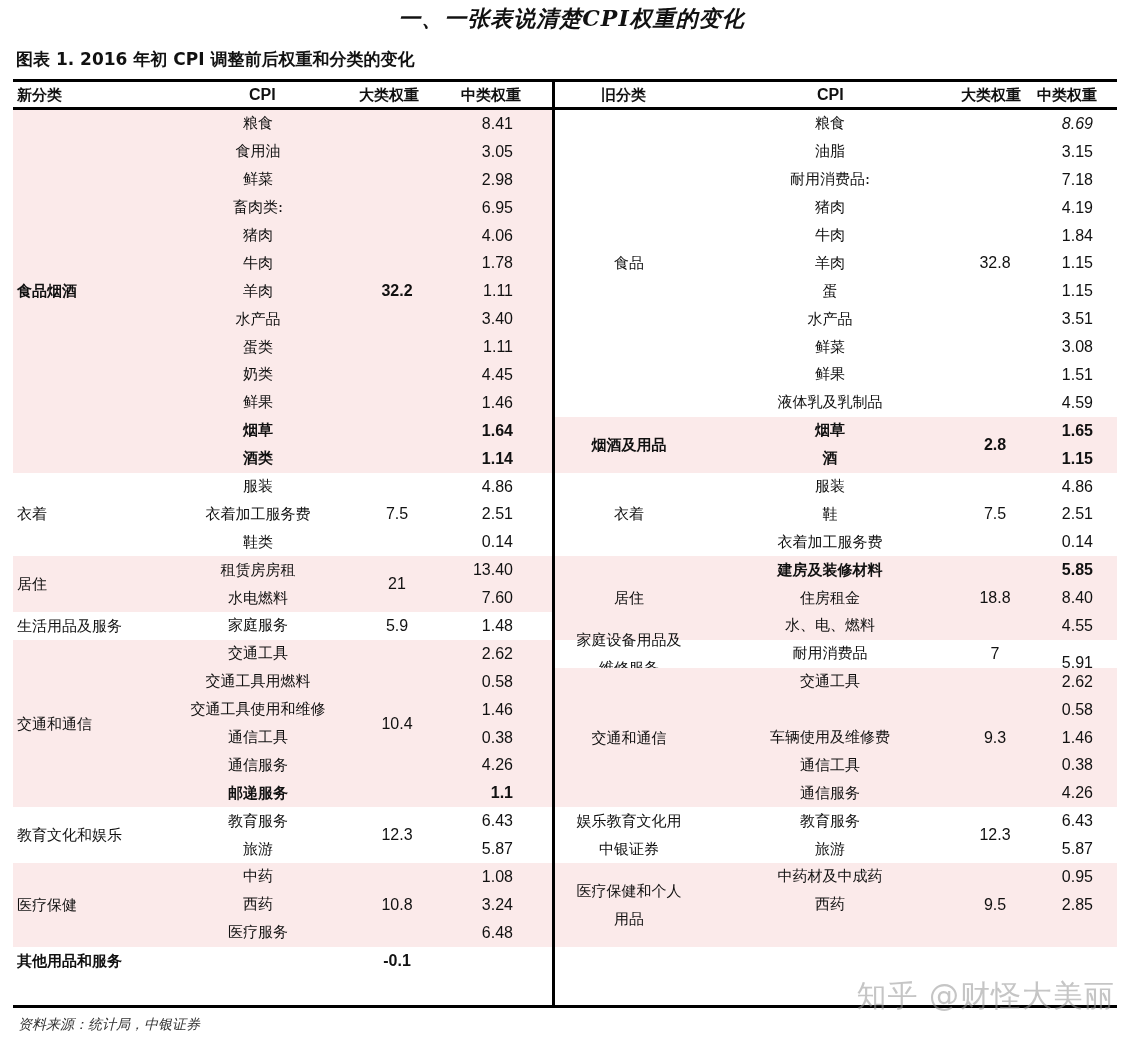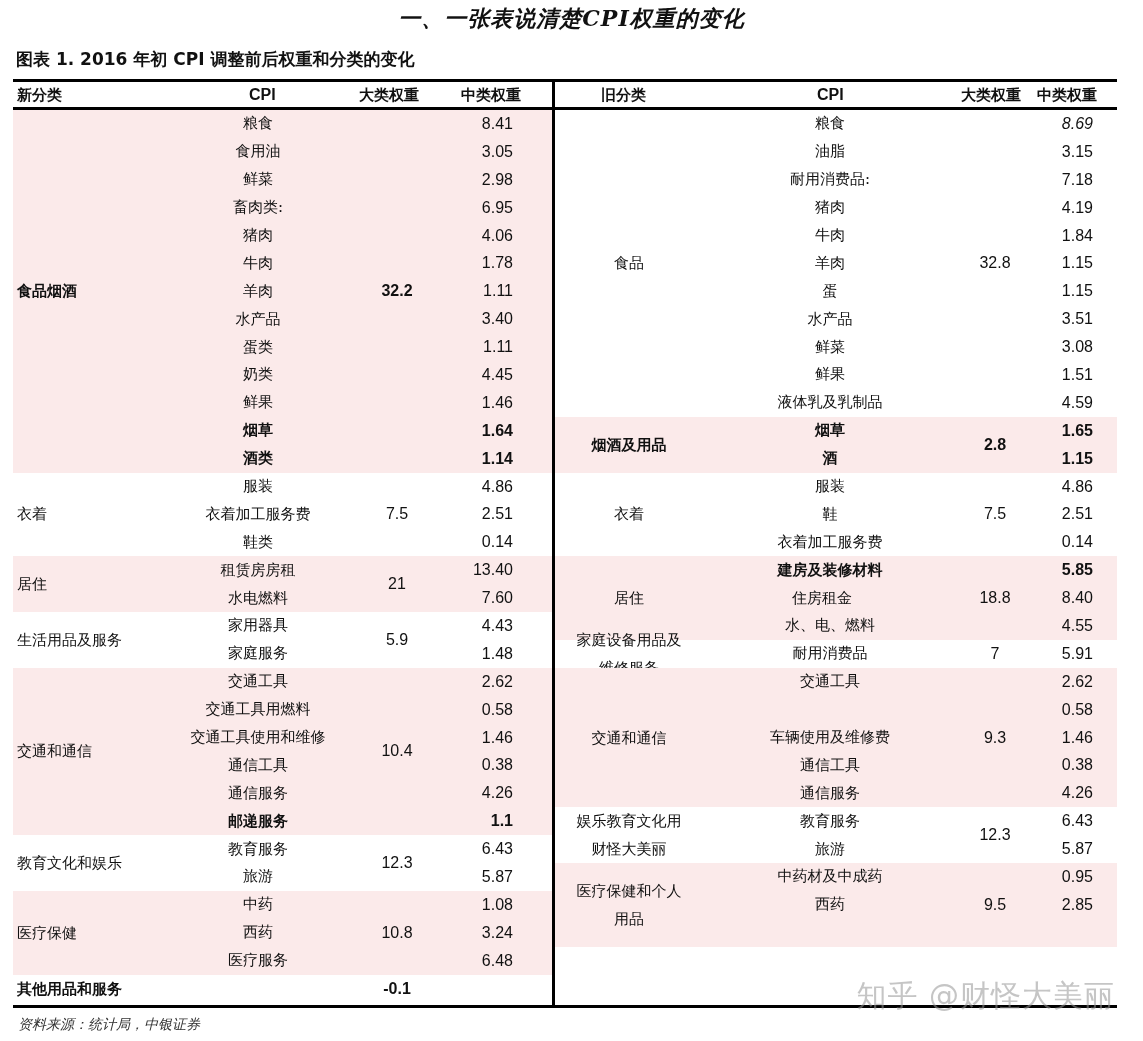--- a/index.html
+++ b/index.html
@@ -139,24 +139,20 @@
           </div>
           <div class="row">
             <div class="cell" style="left: 150px; width: 190px; justify-content: center;">水电燃料</div>
             <div class="cell num" style="left: 440px; width: 60px; justify-content: flex-end;">7.60</div>
           </div>
         </div>
         <div class="group">
           <div class="gname" style="left: 4px; width: 170px; white-space: pre-line;">生活用品及服务</div>
           <div class="gweight" style="left: 340px; width: 88px;">5.9</div>
           <div class="row">
-            <div class="cell" style="left: 150px; width: 190px; justify-content: center;">家用器具</div>
-            <div class="cell num" style="left: 440px; width: 60px; justify-content: flex-end;">4.43</div>
-          </div>
-          <div class="row">
             <div class="cell" style="left: 150px; width: 190px; justify-content: center;">家庭服务</div>
             <div class="cell num" style="left: 440px; width: 60px; justify-content: flex-end;">1.48</div>
           </div>
         </div>
         <div class="group pink">
           <div class="gname" style="left: 4px; width: 170px; white-space: pre-line;">交通和通信</div>
           <div class="gweight" style="left: 340px; width: 88px;">10.4</div>
           <div class="row">
             <div class="cell" style="left: 150px; width: 190px; justify-content: center;">交通工具</div>
             <div class="cell num" style="left: 440px; width: 60px; justify-content: flex-end;">2.62</div>
@@ -306,35 +302,35 @@
           </div>
         </div>
         <div class="group pink">
           <div class="gname" style="left: 4px; width: 140px; justify-content: center; text-align: center; white-space: pre-line;">居住</div>
           <div class="gweight" style="left: 400px; width: 80px;">18.8</div>
           <div class="row">
             <div class="cell bold" style="left: 160px; width: 230px; justify-content: center;">建房及装修材料</div>
             <div class="cell num bold" style="left: 480px; width: 58px; justify-content: flex-end;">5.85</div>
           </div>
           <div class="row">
-            <div class="cell" style="left: 152px; width: 230px; justify-content: center;">住房租金</div>
+            <div class="cell" style="left: 160px; width: 230px; justify-content: center;">住房租金</div>
             <div class="cell num" style="left: 480px; width: 58px; justify-content: flex-end;">8.40</div>
           </div>
           <div class="row">
             <div class="cell" style="left: 160px; width: 230px; justify-content: center;">水、电、燃料</div>
             <div class="cell num" style="left: 480px; width: 58px; justify-content: flex-end;">4.55</div>
           </div>
         </div>
         <div class="group">
           <div class="gname" style="left: 4px; width: 140px; justify-content: center; text-align: center; white-space: pre-line;">家庭设备用品及
 维修服务</div>
           <div class="gweight" style="left: 400px; width: 80px;">7</div>
           <div class="row">
             <div class="cell" style="left: 160px; width: 230px; justify-content: center;">耐用消费品</div>
-            <div class="cell num" style="left: 480px; width: 58px; justify-content: flex-end;">5.91</div>
+            <div class="cell num" style="left: 480px; width: 58px; justify-content: flex-end; margin-top: 9px;">5.91</div>
           </div>
         </div>
         <div class="group pink">
           <div class="gname" style="left: 4px; width: 140px; justify-content: center; text-align: center; white-space: pre-line;">交通和通信</div>
           <div class="gweight" style="left: 400px; width: 80px;">9.3</div>
           <div class="row">
             <div class="cell" style="left: 160px; width: 230px; justify-content: center;">交通工具</div>
             <div class="cell num" style="left: 480px; width: 58px; justify-content: flex-end;">2.62</div>
           </div>
           <div class="row">
@@ -348,21 +344,21 @@
             <div class="cell" style="left: 160px; width: 230px; justify-content: center;">通信工具</div>
             <div class="cell num" style="left: 480px; width: 58px; justify-content: flex-end;">0.38</div>
           </div>
           <div class="row">
             <div class="cell" style="left: 160px; width: 230px; justify-content: center;">通信服务</div>
             <div class="cell num" style="left: 480px; width: 58px; justify-content: flex-end;">4.26</div>
           </div>
         </div>
         <div class="group">
           <div class="gname" style="left: 4px; width: 140px; justify-content: center; text-align: center; white-space: pre-line;">娱乐教育文化用
-财怪大美丽</div>
+中银证券</div>
           <div class="gweight" style="left: 400px; width: 80px;">12.3</div>
           <div class="row">
             <div class="cell" style="left: 160px; width: 230px; justify-content: center;">教育服务</div>
             <div class="cell num" style="left: 480px; width: 58px; justify-content: flex-end;">6.43</div>
           </div>
           <div class="row">
             <div class="cell" style="left: 160px; width: 230px; justify-content: center;">旅游</div>
             <div class="cell num" style="left: 480px; width: 58px; justify-content: flex-end;">5.87</div>
           </div>
         </div>

